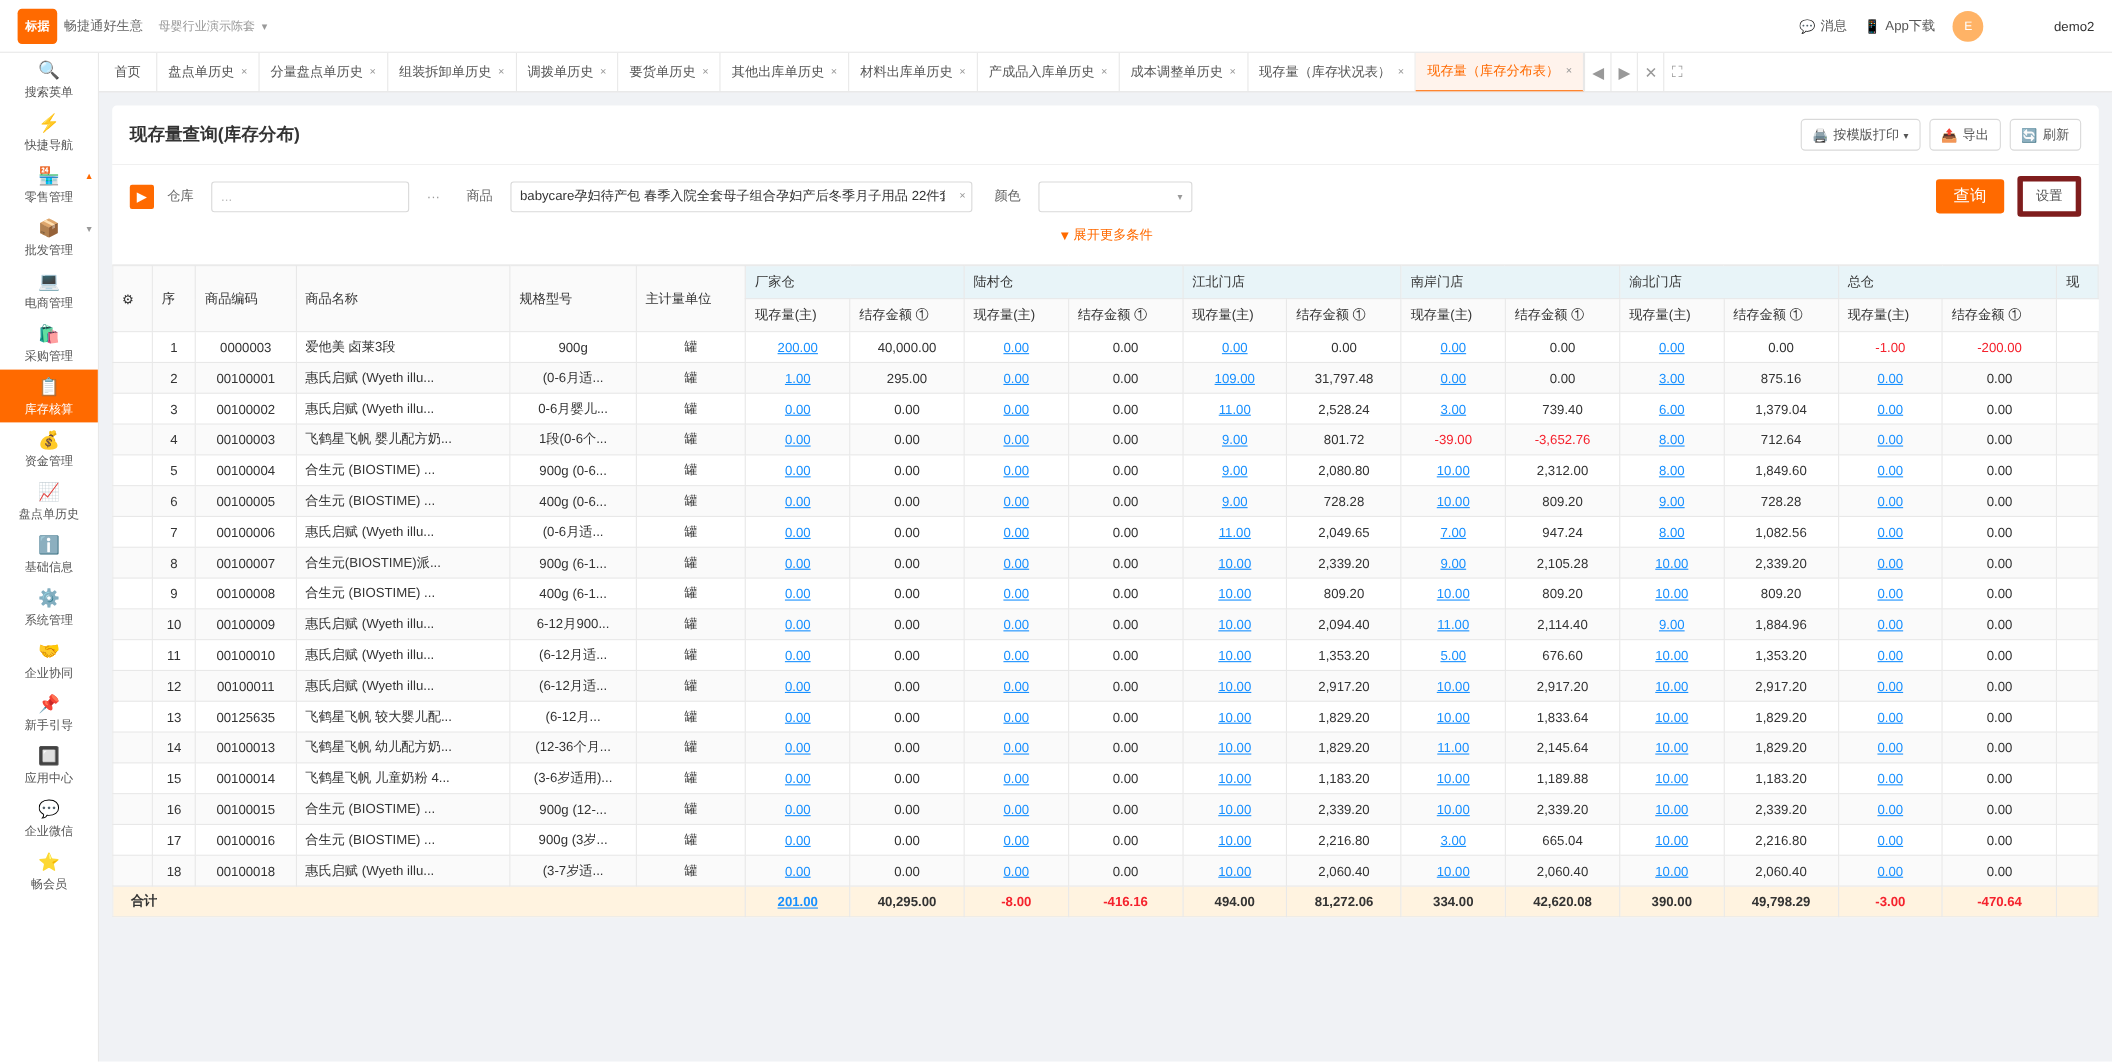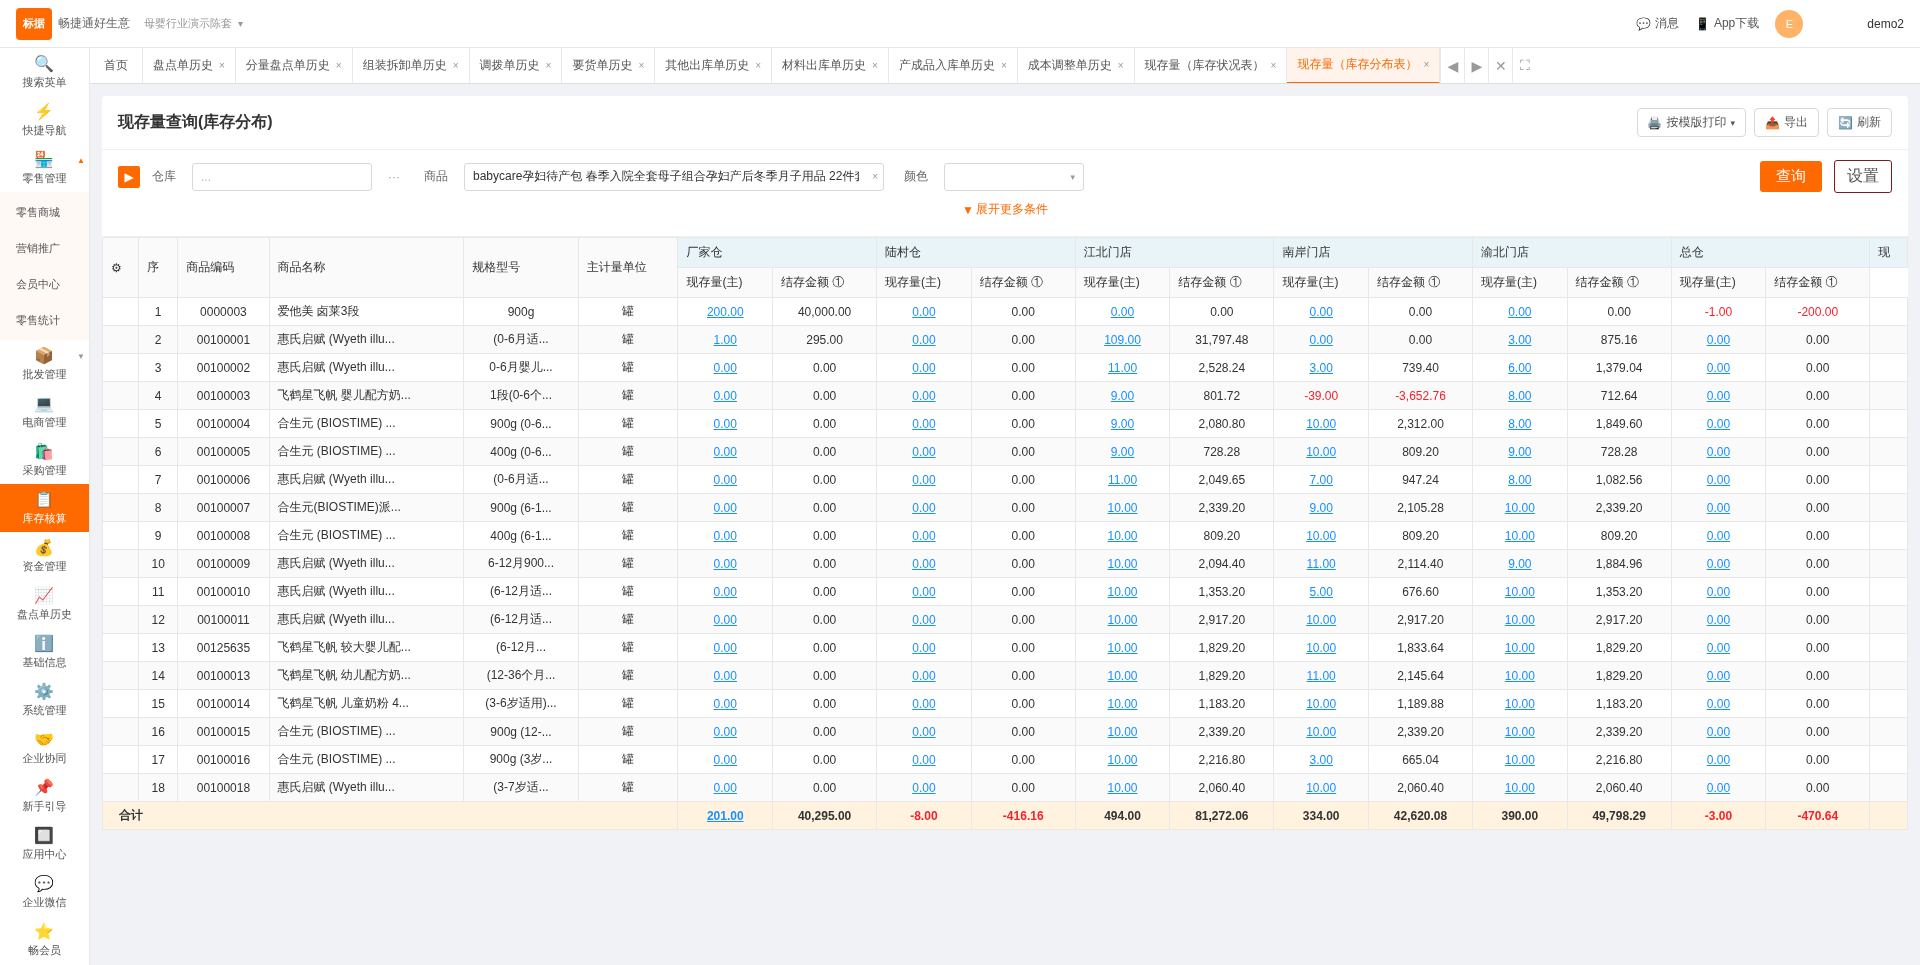--- a/index.html
+++ b/index.html
@@ -169,22 +169,22 @@
       width: 180px;
     }
     .filter-expand {
       color: #ff6a00; cursor: pointer; font-size: 12px; display: flex; align-items: center; gap: 2px;
     }
     .orange-btn {
       background: #ff6a00; color: #fff; border: none; border-radius: 3px;
       padding: 6px 16px; cursor: pointer; font-size: 15px;
     }
     .outline-btn {
-      background: #fff; color: #555; border: 1px solid #7f1d1d; border-radius: 3px;
-      padding: 5px 12px; cursor: pointer; font-size: 16px;
+      background: #fff; color: #555; border: 5px solid #7f1d1d; border-radius: 3px;
+      padding: 5px 12px; cursor: pointer; font-size: 12px;
     }
     .expand-arrow {
       background: #ff6a00; width: 22px; height: 22px;
       display: flex; align-items: center; justify-content: center;
       color: #fff; border-radius: 2px; cursor: pointer; font-size: 12px;
     }
 
     
     .table-container {
       background: #fff;
@@ -285,26 +285,20 @@
     <span>搜索英单</span>
   </div>
   <div class="sidebar-item">
     <span class="s-icon">⚡</span>
     <span>快捷导航</span>
   </div>
   <div class="sidebar-item" style="position:relative;">
     <span class="s-icon">🏪</span>
     <span>零售管理</span>
     <span style="position:absolute;right:4px;top:12px;font-size:8px;color:#ff6a00;">▲</span>
-  </div>
-  <div class="sidebar-sub">
-    <div class="sidebar-sub-item">零售商城</div>
-    <div class="sidebar-sub-item">营销推广</div>
-    <div class="sidebar-sub-item">会员中心</div>
-    <div class="sidebar-sub-item">零售统计</div>
   </div>
   <div class="sidebar-item" style="position:relative;">
     <span class="s-icon">📦</span>
     <span>批发管理</span>
     <span style="position:absolute;right:4px;top:12px;font-size:8px;color:#999;">▼</span>
   </div>
   <div class="sidebar-item">
     <span class="s-icon">💻</span>
     <span>电商管理</span>
   </div>

